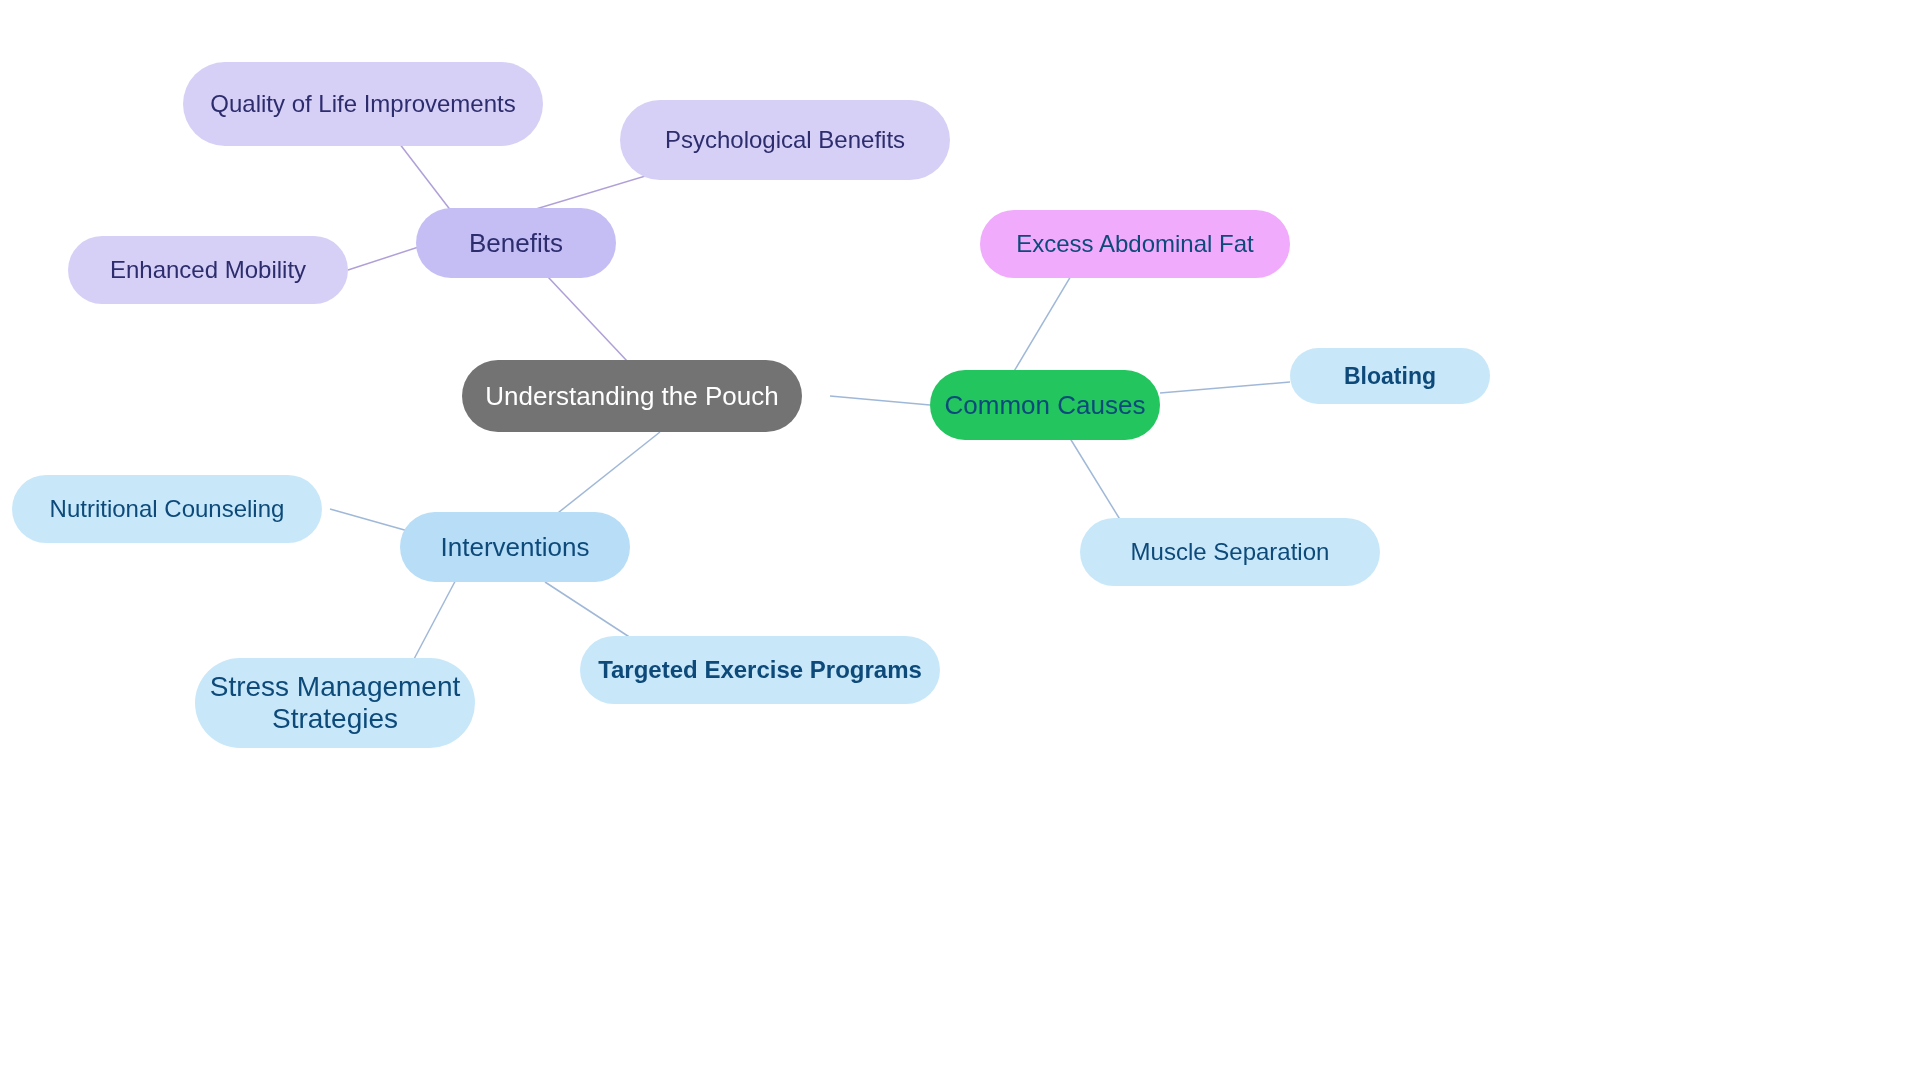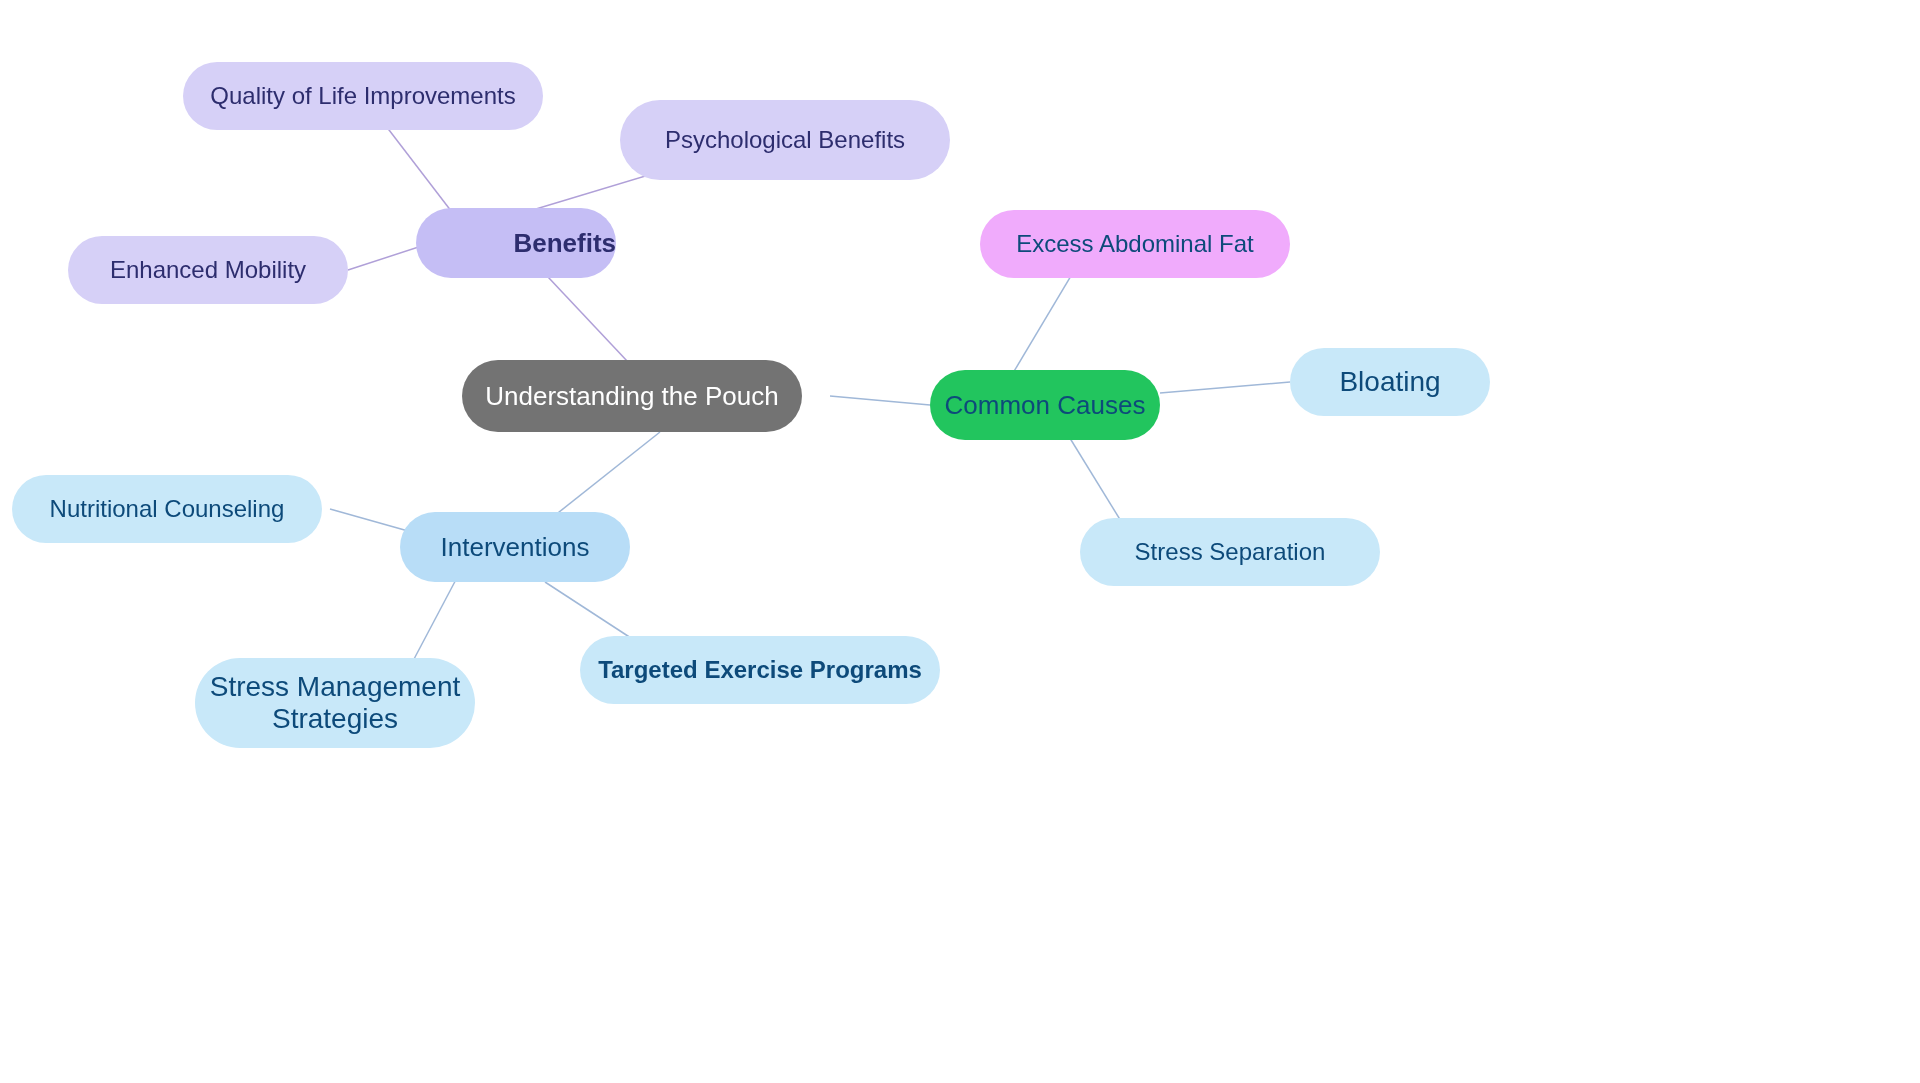--- a/index.html
+++ b/index.html
@@ -43,36 +43,35 @@
       height: 72px;
       left: 462px;
       top: 360px;
     }
 
     
     .node-benefits {
       background: #c5bef5;
       color: #2d2d6e;
       font-size: 26px;
-      font-weight: 700;
+      font-weight: 400;
       width: 200px;
       height: 70px;
       left: 416px;
       top: 208px;
-      justify-content: flex-end;
     }
 
     
     .node-quality {
       background: #d6d0f7;
       color: #2d2d6e;
       font-size: 24px;
       font-weight: 400;
       width: 360px;
-      height: 68px;
+      height: 84px;
       left: 183px;
       top: 62px;
     }
 
     
     .node-psych {
       background: #d6d0f7;
       color: #2d2d6e;
       font-size: 24px;
       font-weight: 400;
@@ -115,24 +114,24 @@
       width: 310px;
       height: 68px;
       left: 980px;
       top: 210px;
     }
 
     
     .node-bloating {
       background: #c8e8f9;
       color: #0d4a7a;
-      font-size: 28px;
-      font-weight: 400;
+      font-size: 23px;
+      font-weight: 700;
       width: 200px;
-      height: 68px;
+      height: 56px;
       left: 1290px;
       top: 348px;
     }
 
     
     .node-muscle {
       background: #c8e8f9;
       color: #0d4a7a;
       font-size: 24px;
       font-weight: 400;
@@ -247,21 +246,21 @@
 
 <div class="node node-fat">
   <span>Excess Abdominal Fat</span>
 </div>
 
 <div class="node node-bloating">
   <span>Bloating</span>
 </div>
 
 <div class="node node-muscle">
-  <span>Stress Separation</span>
+  <span>Muscle Separation</span>
 </div>
 
 <div class="node node-interventions">
   <span>Interventions</span>
 </div>
 
 <div class="node node-nutrition">
   <span>Nutritional Counseling</span>
 </div>
 

